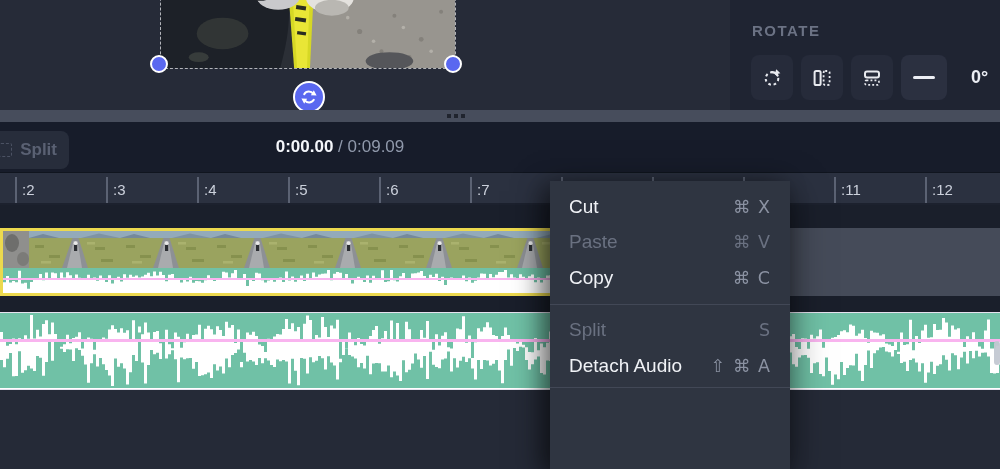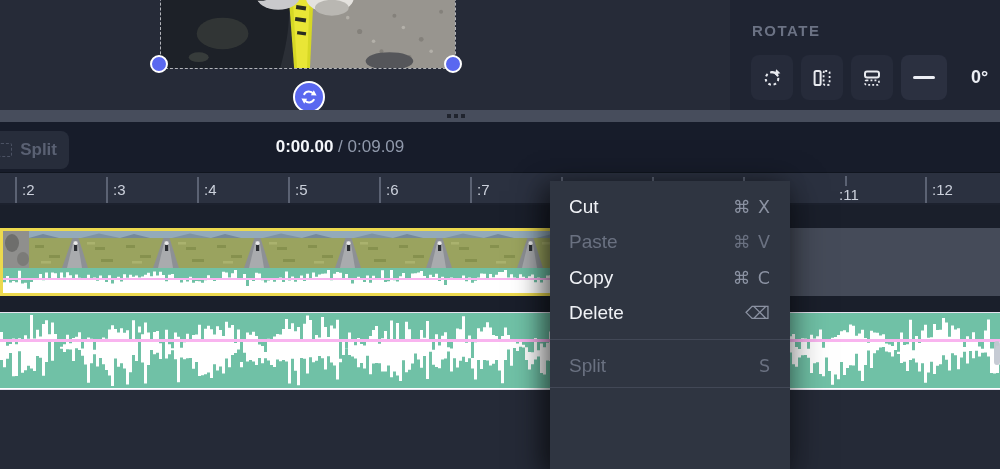--- a/index.html
+++ b/index.html
@@ -270,21 +270,21 @@
         <span>:8</span>
       </div>
       <div class="tick" style="left: 652px;">
         <i></i>
         <span>:9</span>
       </div>
       <div class="tick" style="left: 743px;">
         <i></i>
         <span>:10</span>
       </div>
-      <div class="tick" style="left: 834px; flex-direction: column;">
+      <div class="tick" style="left: 834px;">
         <i></i>
         <span>:11</span>
       </div>
       <div class="tick" style="left: 925px;">
         <i></i>
         <span>:12</span>
       </div>
     </div>
 
   <div class="timeline">
@@ -351,25 +351,25 @@
         <span class="mi-short">⌘ X</span>
       </div>
       <div class="menu-item disabled">
         <span class="mi-label">Paste</span>
         <span class="mi-short">⌘ V</span>
       </div>
       <div class="menu-item">
         <span class="mi-label">Copy</span>
         <span class="mi-short">⌘ C</span>
       </div>
-      <div class="menu-item">
-        <span class="mi-label">Delete</span>
-        <span class="mi-short">⌫</span>
-      </div>
       <div class="menu-sep"></div>
       <div class="menu-item disabled">
         <span class="mi-label">Split</span>
         <span class="mi-short">S</span>
       </div>
+      <div class="menu-item">
+        <span class="mi-label">Detach Audio</span>
+        <span class="mi-short">⇧ ⌘ A</span>
+      </div>
       <div class="menu-sep tight"></div>
     </div>
 
 </div>
 
 </body></html>

